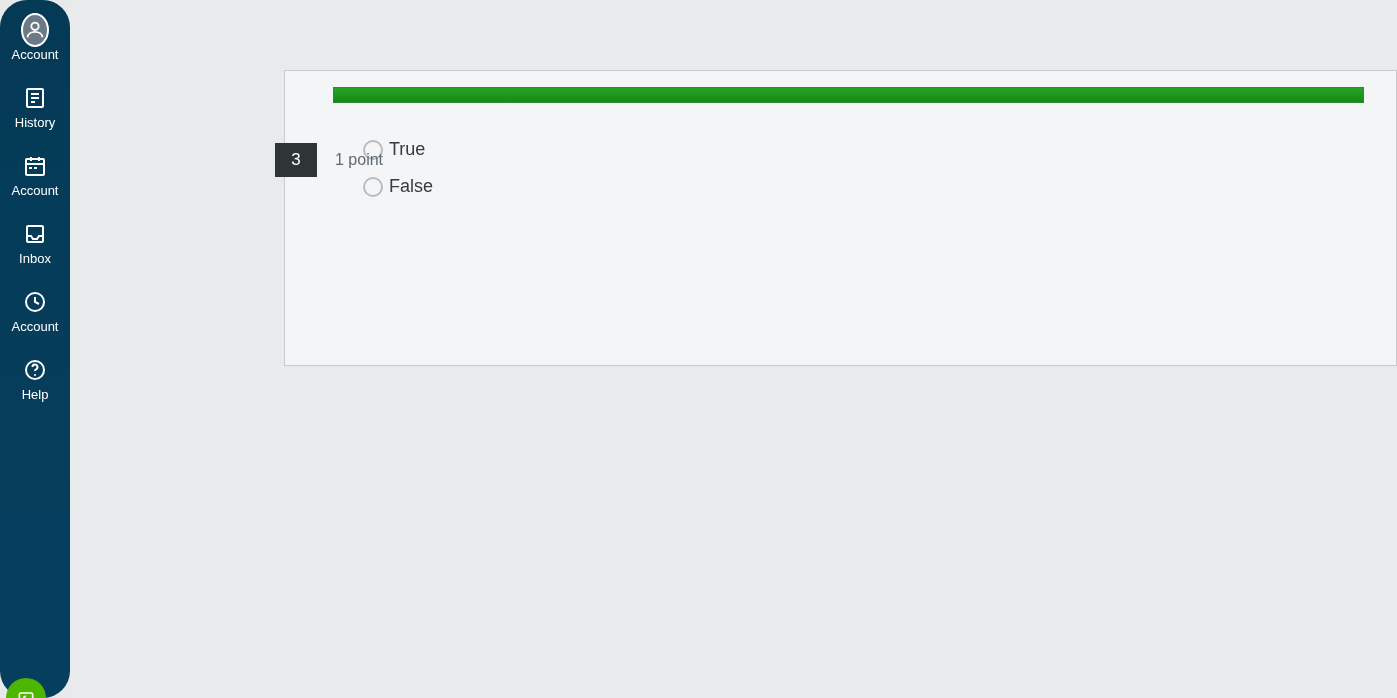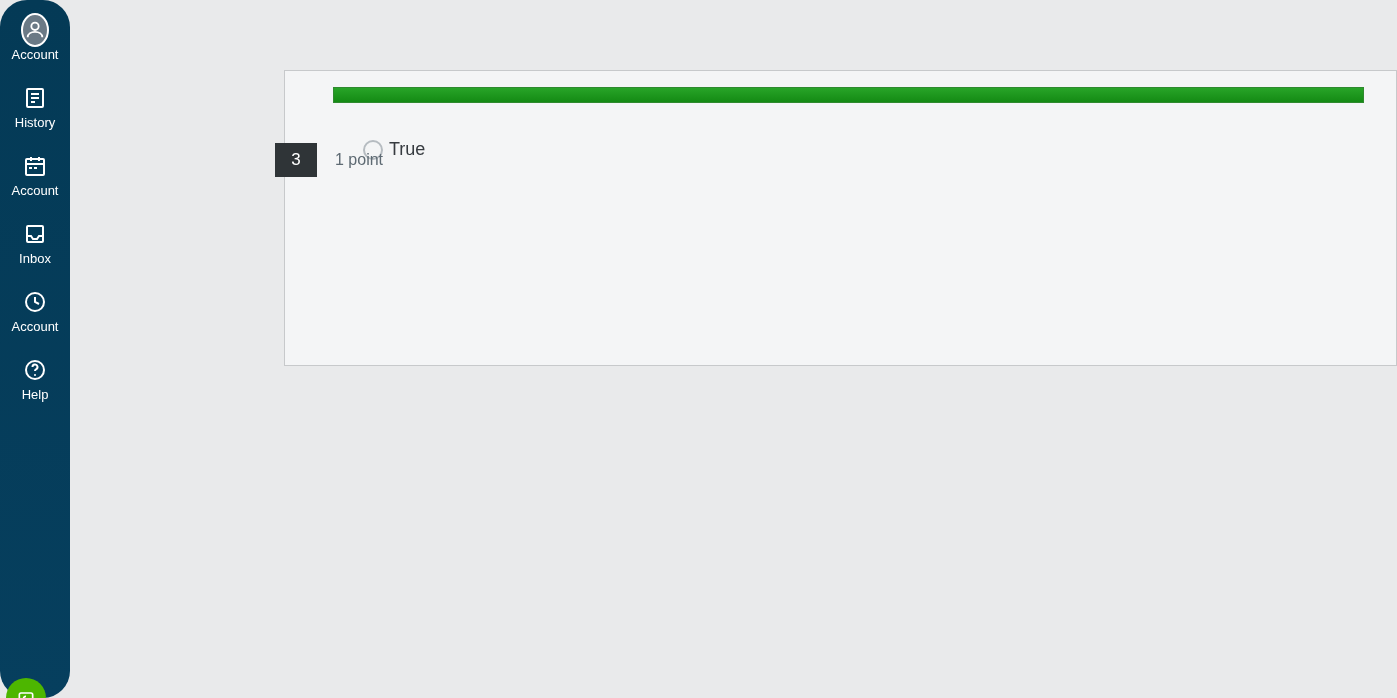--- a/index.html
+++ b/index.html
@@ -240,16 +240,20 @@
         <div class="q-points">1 point</div>
       </div>
 
       <div class="q-body">
 
         <label class="opt">
           <span class="radio"></span>
           <span class="opt-label">True</span>
         </label>
 
+        <label class="opt">
+          <span class="radio"></span>
+          <span class="opt-label">False</span>
+        </label>
       </div>
     </div>
   </main>
 </div>
 
 </body></html>

